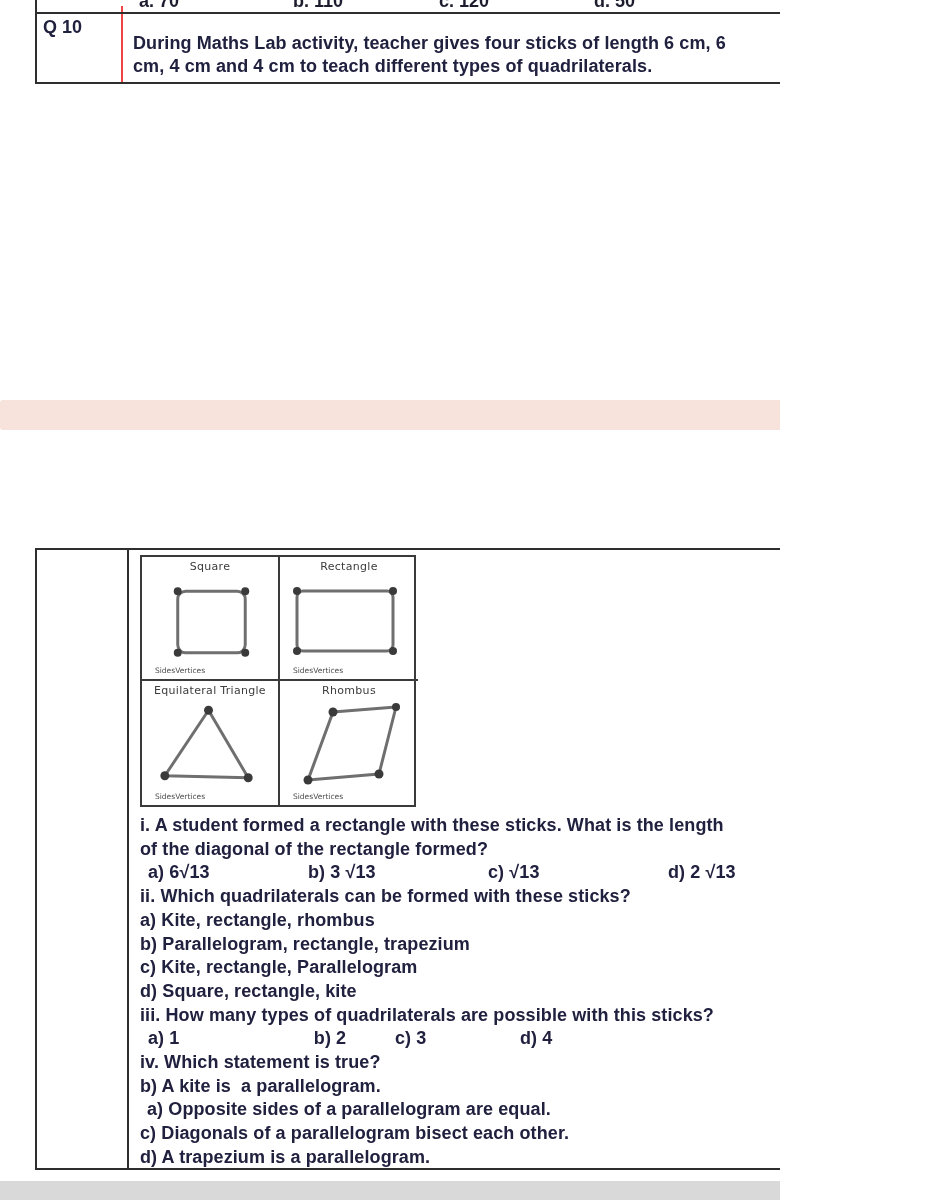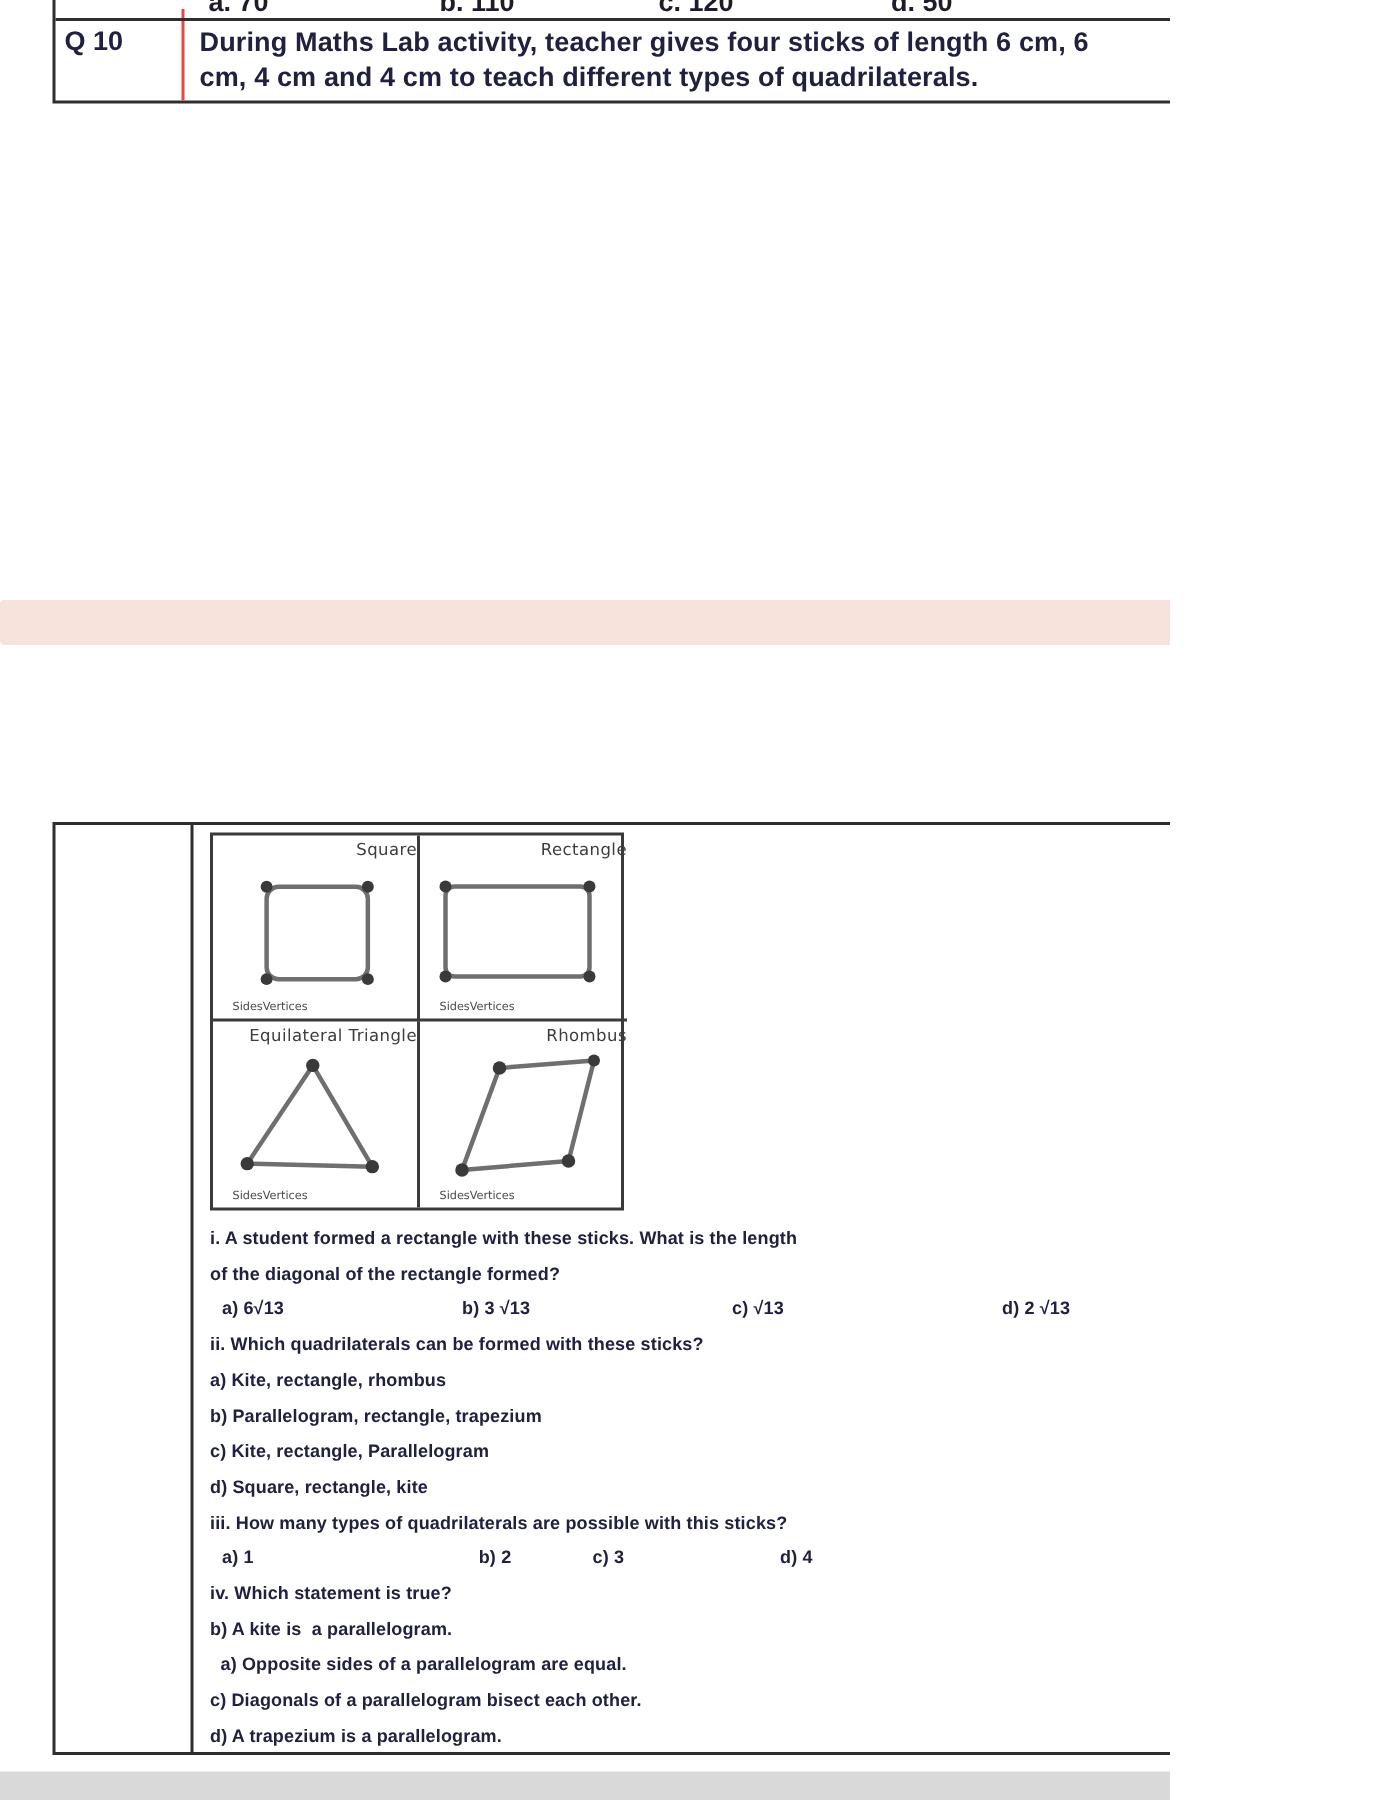--- a/index.html
+++ b/index.html
@@ -25,21 +25,21 @@
     width:86px;flex:0 0 86px;border-right:2px solid #ef4444;
     box-sizing:border-box;padding:3px 6px;
     font-size:18px;font-weight:600;color:#20203f;
   }
   .bodycol{flex:1;box-sizing:border-box;}
   .prev-opts{display:flex;align-items:flex-end;padding-left:16px;
     font-size:18px;font-weight:700;color:#1c1c2e;}
   .prev-opts .po1{width:154px;}
   .prev-opts .po2{width:146px;}
   .prev-opts .po3{width:155px;}
-  .qtext{padding:3px 10px 4px 10px;font-size:18px;font-weight:600;
+  .qtext{padding:18px 10px 4px 10px;font-size:18px;font-weight:600;
     line-height:23px;color:#20203f;letter-spacing:.1px;}
 
   
   .pink-band{
     position:absolute;left:0;top:400px;width:930px;height:30px;
     background:#f8e2dc;border-radius:3px;
   }
 
   
   .main-table{
@@ -59,33 +59,33 @@
   }
   .fig-cell{
     box-sizing:border-box;height:124px;
     display:flex;flex-direction:column;
     border-right:2px solid #3a3a3a;border-bottom:2px solid #3a3a3a;
     overflow:hidden;
   }
   .fig-cell:nth-child(2n){border-right:none;}
   .fig-cell:nth-child(3),.fig-cell:nth-child(4){border-bottom:none;}
   .fig-title{
-    text-align:right;font-family:"DejaVu Sans",sans-serif;
+    text-align:center;font-family:"DejaVu Sans",sans-serif;
     font-size:11px;color:#3c3c3c;padding-top:3px;height:15px;line-height:13px;
     letter-spacing:.3px;
   }
   .fig-shape{flex:1;display:flex;align-items:center;justify-content:center;}
   .fig-shape svg{display:block;}
   .fig-labels{
     display:flex;padding:0 0 4px 13px;
     font-family:"DejaVu Sans",sans-serif;font-size:7.5px;color:#4a4a4a;
   }
 
   
-  .qa{margin-top:7px;font-size:12px;font-weight:600;color:#20203f;
+  .qa{margin-top:7px;font-size:18px;font-weight:600;color:#20203f;
     line-height:23.7px;letter-spacing:.1px;}
   .ln{white-space:pre;}
   .optrow{display:flex;padding-left:8px;}
   .r1 .s1{width:160px;}
   .r1 .s2{width:180px;}
   .r1 .s3{width:180px;}
   .r3 .s1{width:117px;}
   .r3 .s2{width:130px;text-align:center;}
   .r3 .s3{width:125px;}
   .ind{padding-left:7px;}

